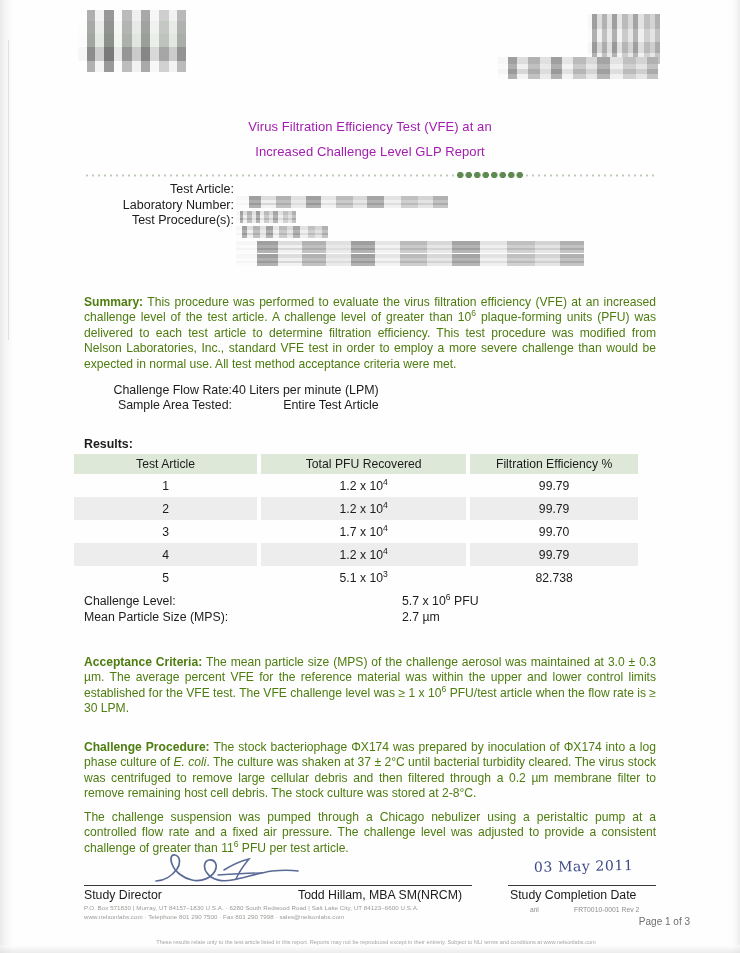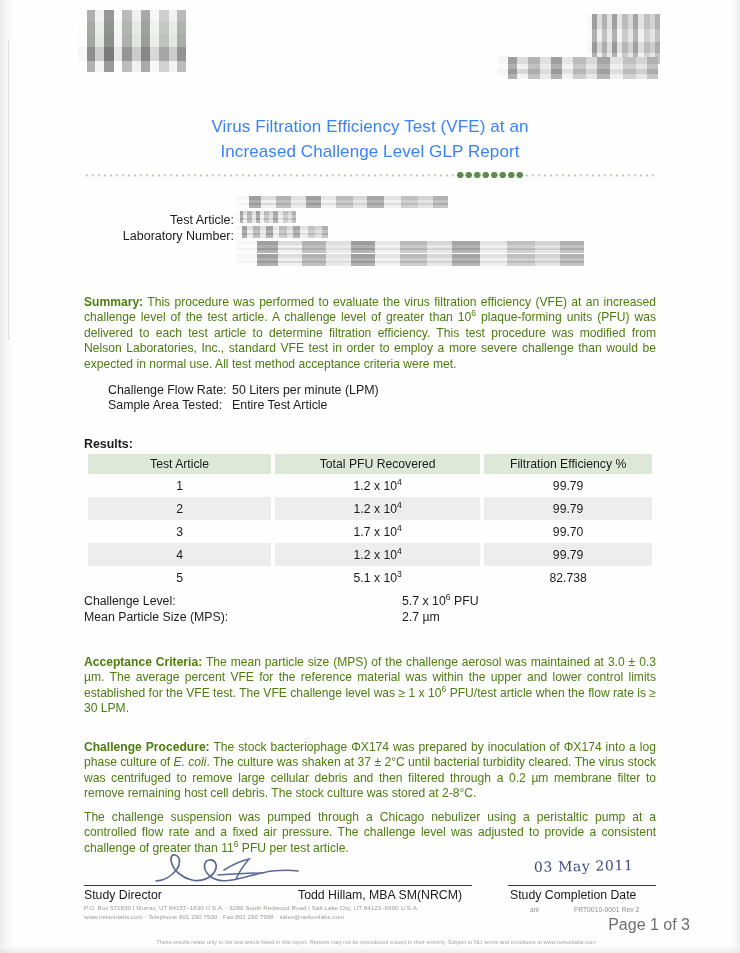--- a/index.html
+++ b/index.html
@@ -101,23 +101,23 @@
     width: 72px; height: 50px;
   }
 
   
   .title-block {
     position: absolute;
     left: 0; right: 0; top: 114px;
     text-align: center;
   }
   .title-line {
-    font-size: 17px;
+    font-size: 13px;
     line-height: 25px;
-    color: #3b82f6;
+    color: #a21caf;
     letter-spacing: .1px;
   }
 
   
   .dotted-rule {
     position: absolute;
     left: 84px; top: 170px;
     width: 572px; height: 10px;
     display: flex;
     align-items: center;
@@ -137,21 +137,21 @@
     width: 68px; height: 8px;
     background-image: radial-gradient(circle, #5e8a52 0 3px, transparent 3.4px);
     background-size: 8.5px 8px;
     background-repeat: repeat-x;
     background-position: left center;
   }
 
   
   .fields {
     position: absolute;
-    left: 0; top: 213px;
+    left: 0; top: 182px;
     width: 100%;
     font-size: 12.5px;
     line-height: 15.5px;
   }
   .field-row {
     position: relative;
     height: 15.5px;
   }
   .field-label {
     position: absolute;
@@ -174,35 +174,36 @@
   }
   .para b { font-weight: bold; }
   .para i { }
   sup { font-size: 8.6px; vertical-align: super; line-height: 0; }
 
   .kv-list {
     position: absolute;
     left: 108px; top: 383px;
     font-size: 12.4px;
     line-height: 14.6px;
+    text-align: right;
   }
   .kv-row { display: flex; }
   .kv-key { width: 124px; flex: 0 0 auto; }
   .kv-val { flex: 1 1 auto; }
 
   
   .results-heading {
     position: absolute;
     left: 84px; top: 437px;
     font-size: 12.4px;
     font-weight: bold;
   }
   .rtable {
     position: absolute;
-    left: 84px; top: 454px;
+    left: 70px; top: 454px;
     width: 572px;
     border-collapse: separate;
     border-spacing: 4px 0;
     font-size: 12.2px;
   }
   .rtable th {
     background: #dde8d9;
     font-weight: normal;
     color: #1b1b1b;
     height: 20px;
@@ -288,21 +289,21 @@
   .footer-doc {
     position: absolute;
     left: 574px; top: 906px;
     font-size: 6.8px;
     color: #8e8e8e;
     white-space: nowrap;
   }
   .footer-page {
     position: absolute;
     right: 50px; top: 916px;
-    font-size: 16px;
+    font-size: 10px;
     color: #6e6e6e;
   }
   .disclaimer {
     position: absolute;
     left: 70px; top: 938px;
     width: 612px;
     font-size: 5.6px;
     line-height: 8px;
     color: #a6a6a2;
     text-align: center;
@@ -334,36 +335,39 @@
     <div class="dot-run right"></div>
   </div>
 
   <div class="fields">
     <div class="field-row">
       <span class="field-label">Test Article:</span>
     </div>
     <div class="field-row">
       <span class="field-label">Laboratory Number:</span>
     </div>
+    <div class="field-row">
+      <span class="field-label">Test Procedure(s):</span>
+    </div>
   </div>
 
   <div class="redact" style="left:236px; top:196px; width:212px; height:12px;"></div>
   <div class="redact" style="left:236px; top:211px; width:60px; height:12px;"></div>
   <div class="redact" style="left:236px; top:226px; width:92px; height:12px;"></div>
   <div class="redact" style="left:236px; top:241px; width:348px; height:12px;"></div>
   <div class="redact" style="left:236px; top:254px; width:348px; height:12px;"></div>
 
   <div class="para" style="top:295px;">
     <b>Summary:</b><span>  This procedure was performed to evaluate the virus filtration efficiency (VFE) at an increased challenge level of the test article.  A challenge level of greater than 10</span><sup>6</sup><span> plaque-forming units (PFU) was delivered to each test article to determine filtration efficiency.  This test procedure was modified from Nelson Laboratories, Inc., standard VFE test in order to employ a more severe challenge than would be expected in normal use.  All test method acceptance criteria were met.</span>
   </div>
 
   <div class="kv-list">
     <div class="kv-row">
       <span class="kv-key">Challenge Flow Rate:</span>
-      <span class="kv-val">50 Liters per minute (LPM)</span>
+      <span class="kv-val">40 Liters per minute (LPM)</span>
     </div>
     <div class="kv-row">
       <span class="kv-key">Sample Area Tested:</span>
       <span class="kv-val">Entire Test Article</span>
     </div>
   </div>
 
   <div class="results-heading">Results:</div>
 
   <table class="rtable">

